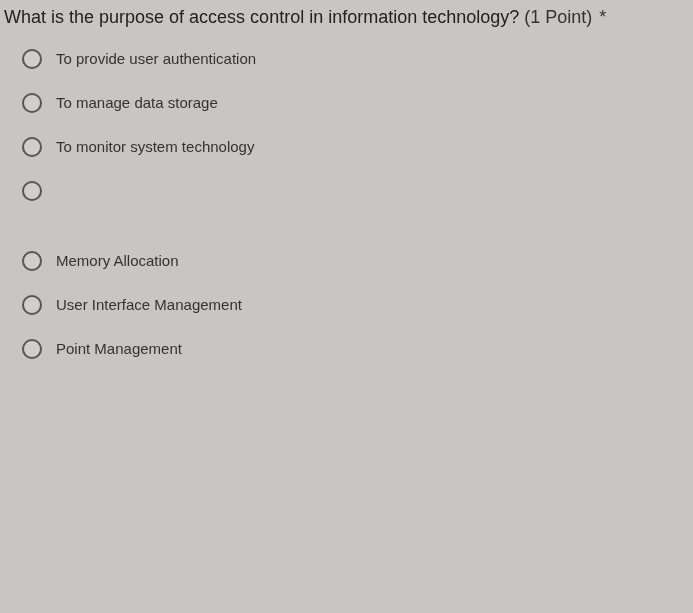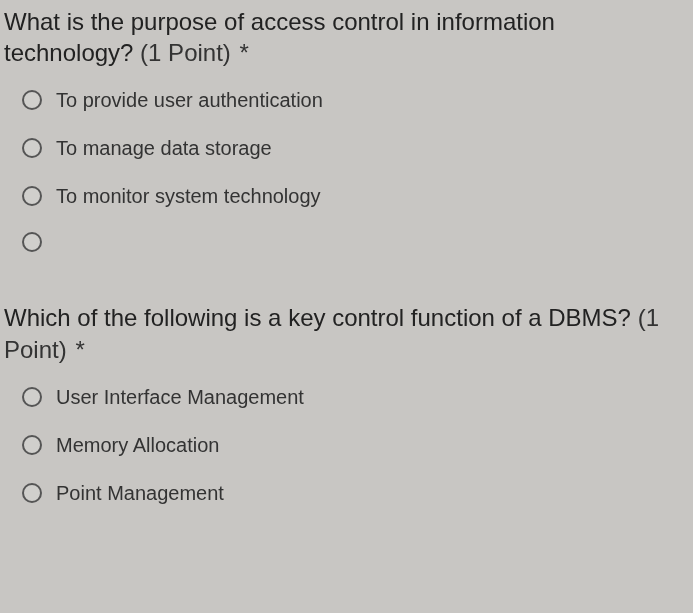--- a/index.html
+++ b/index.html
@@ -5,21 +5,21 @@
   * { box-sizing: border-box; margin: 0; padding: 0; }
   html, body { width: 693px; height: 613px; }
   body {
     font-family: "Segoe UI", Arial, sans-serif;
     background: #c8c6c3;
     color: #2a2a2a;
     padding: 6px 10px 10px 4px;
   }
   .question-block { margin-bottom: 50px; }
   .question-title {
-    font-size: 24px;
+    font-size: 18px;
     font-weight: 400;
     color: #222;
     margin-bottom: 20px;
     line-height: 1.3;
   }
   .points { color: #333; }
   .asterisk { color: #333; margin-left: 2px; }
   .option {
     display: flex;
     align-items: center;
@@ -29,21 +29,21 @@
   .radio {
     width: 20px;
     height: 20px;
     border-radius: 50%;
     border: 2px solid #555;
     background: #d0cfcc;
     flex: 0 0 auto;
     margin-right: 14px;
   }
   .option-label {
-    font-size: 20px;
+    font-size: 15px;
     color: #333;
     line-height: 1.2;
   }
 </style>
 </head>
 <body>
 
 <div class="question-block">
   <div class="question-title">
     <span>What is the purpose of access control in information technology?</span>
@@ -61,30 +61,25 @@
   <div class="option">
     <span class="radio"></span>
     <span class="option-label">To monitor system technology</span>
   </div>
   <div class="option">
     <span class="radio"></span>
   </div>
 </div>
 
 <div class="question-block">
-  <div class="question-title">
-    <span>Which of the following is a key control function of a DBMS?</span>
-    <span class="points">(1 Point)</span>
-    <span class="asterisk">*</span>
+  <div class="option">
+    <span class="radio"></span>
+    <span class="option-label">Memory Allocation</span>
   </div>
   <div class="option">
     <span class="radio"></span>
     <span class="option-label">User Interface Management</span>
-  </div>
-  <div class="option">
-    <span class="radio"></span>
-    <span class="option-label">Memory Allocation</span>
   </div>
   <div class="option">
     <span class="radio"></span>
     <span class="option-label">Point Management</span>
   </div>
 </div>
 
 </body></html>

